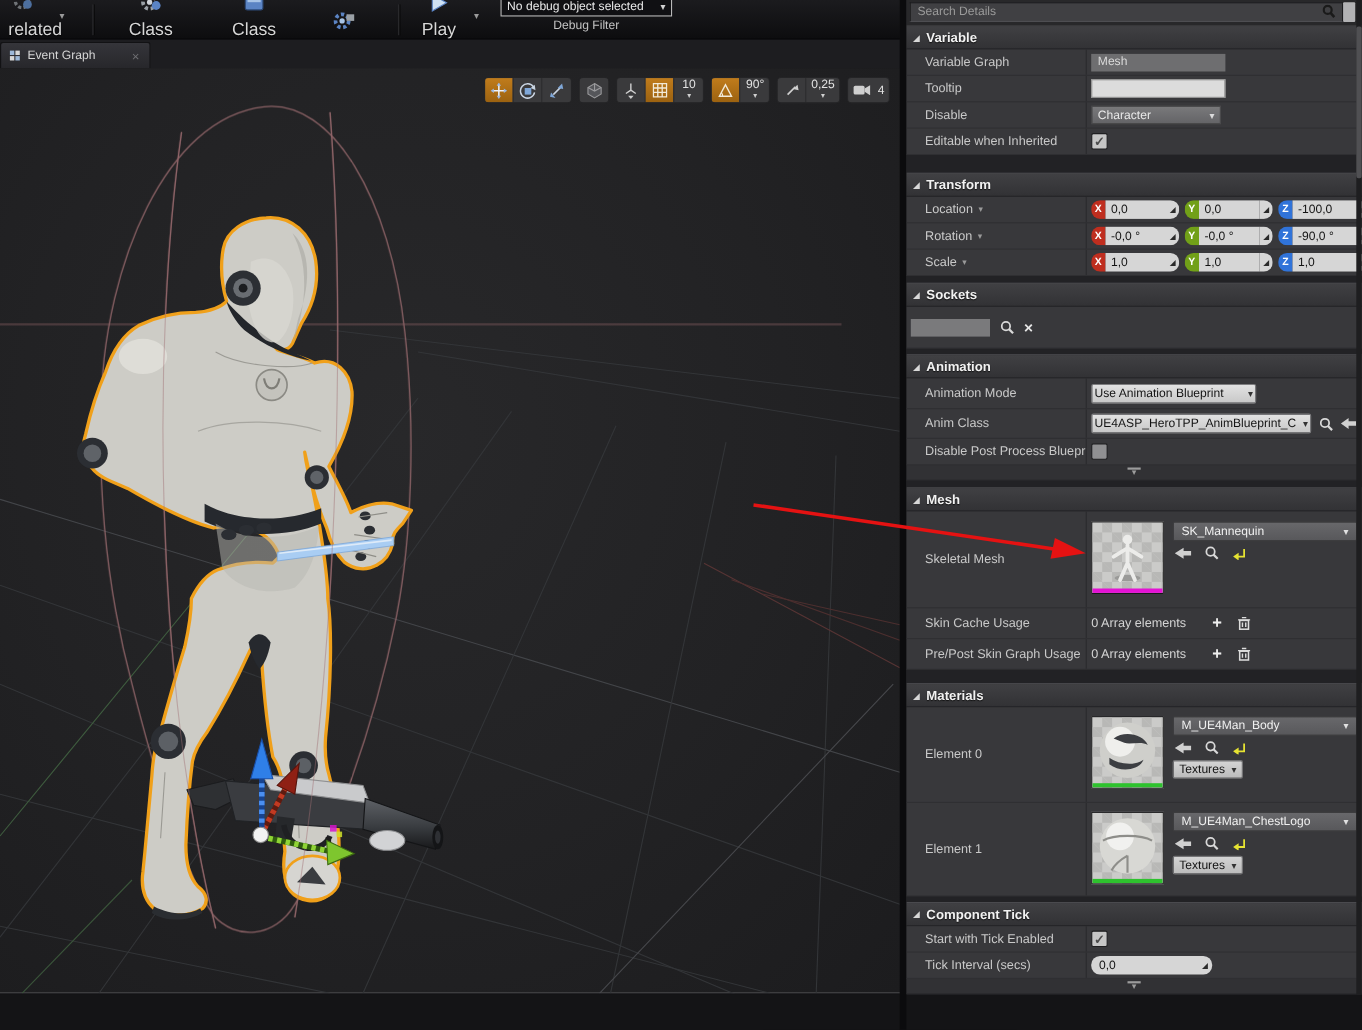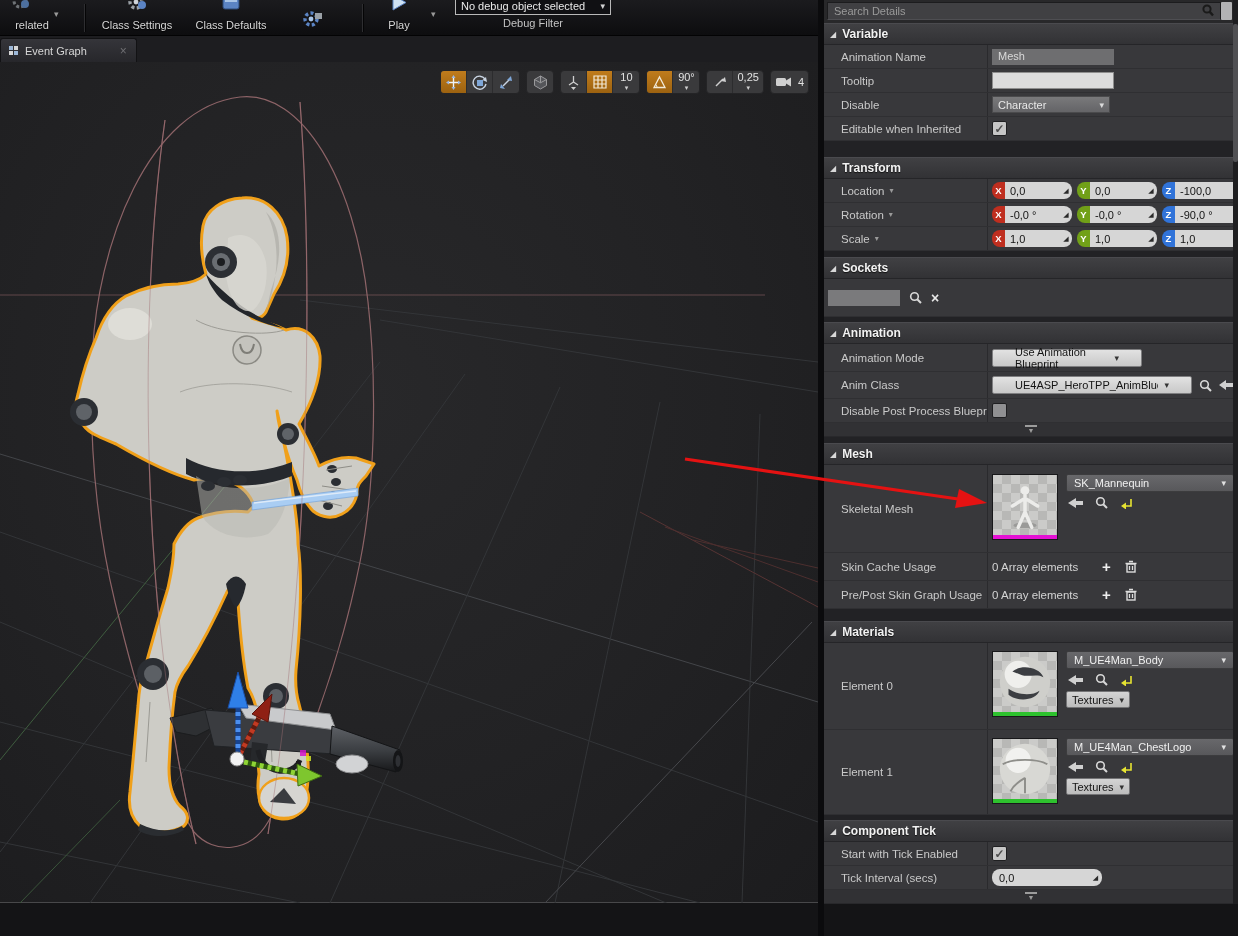--- a/index.html
+++ b/index.html
@@ -2,21 +2,21 @@
 <html><head>
 <meta charset="utf-8">
 <style>
   * { margin:0; padding:0; box-sizing:border-box; }
   html,body { width:1238px; height:936px; overflow:hidden; background:#141416;
               font-family:"Liberation Sans", sans-serif; -webkit-font-smoothing:antialiased; }
 
   
   #topbar { position:absolute; left:0; top:0; width:818px; height:36px; overflow:hidden;
             background:linear-gradient(#1b1b1e,#0d0d0f); border-bottom:1px solid #030304; }
-  .titem { position:absolute; text-align:center; color:#d7d7d7; font-size:11px; cursor:default; }
+  .titem { position:absolute; text-align:center; color:#d7d7d7; font-size:16px; cursor:default; }
   .titem .tlabel { display:block; margin-top:19px; text-shadow:0 1px 1px #000; }
   .ticon { position:absolute; top:-5px; left:50%; transform:translateX(-50%); }
   .tsep { position:absolute; top:4px; width:1px; height:28px; background:#2e2e31; box-shadow:1px 0 0 #050506; }
   .tcaret { position:absolute; color:#9a9a9a; font-size:9px; }
   #debugbox { position:absolute; left:455px; top:-3px; width:156px; height:18px;
               background:#101013; border:1px solid #b9b9b9; color:#e8e8e8; font-size:11px;
               display:flex; align-items:center; justify-content:space-between; padding:0 5px; }
   #debuglabel { position:absolute; left:455px; top:17px; width:156px; text-align:center;
                 color:#c3c3c3; font-size:11px; }
 
@@ -70,21 +70,21 @@
                 color:#c9c9c9; font-size:11.5px; border-right:1px solid #2a2a2d;
                 white-space:nowrap; overflow:hidden; }
   .row .label .lblcaret { color:#9a9a9a; font-size:8px; margin-left:5px; }
   .row .value { flex:1; display:flex; align-items:center; padding:0 4px; gap:6px; overflow:hidden; }
 
   .ro-field { background:#6e6e70; color:#dadada; font-size:11px; padding:1px 6px; width:122px; height:16px; }
   .lt-field { background:#dcdcdc; border:1px solid #8e8e8e; width:122px; height:17px; }
   .dd-gray  { background:linear-gradient(#79797b,#646467); color:#e8e8e8; font-size:11px; width:118px; height:17px;
               display:flex; align-items:center; justify-content:space-between; padding:0 5px; border:1px solid #4a4a4c; }
   .dd-light { background:linear-gradient(#e2e2e2,#c8c8c8); color:#141414; font-size:11px; height:18px;
-              display:flex; align-items:center; justify-content:flex-end; padding:0 22px;
+              display:flex; align-items:center; justify-content:space-between; padding:0 2px;
               border:1px solid #7e7e80; border-radius:2px; }
   .dd-dark  { background:linear-gradient(#68686b,#58585b); color:#f0f0f0; font-size:11px; height:18px;
               display:flex; align-items:center; justify-content:space-between; padding:0 7px;
               border:1px solid #3c3c3e; border-radius:2px; }
   .ddcaret { font-size:9px; color:inherit; opacity:.9; margin-left:6px; }
 
   .checkbox { width:15px; height:15px; background:#c6c6c6; border:1px solid #1f1f21; border-radius:2px;
               display:flex; align-items:center; justify-content:center; color:#4c4c4c;
               font-size:12px; font-weight:bold; line-height:1; }
   .checkbox.off { background:#909092; color:transparent; }
@@ -441,21 +441,21 @@
         <path d="M7.6 7.6 L11 11.5" stroke="#1a1a1a" stroke-width="2.4"></path>
     </svg>
     <div id="searchcorner"></div>
   </div>
 
   <div class="sec-header">
     <span class="tri">◢</span>
     <span class="sec-title">Variable</span>
   </div>
   <div class="row">
-    <div class="label">Animation Name</div>
+    <div class="label">Variable Graph</div>
     <div class="value">
         <div class="ro-field">Mesh</div>
       </div>
   </div>
   <div class="row">
     <div class="label">Tooltip</div>
     <div class="value">
         <div class="lt-field"></div>
       </div>
   </div>

